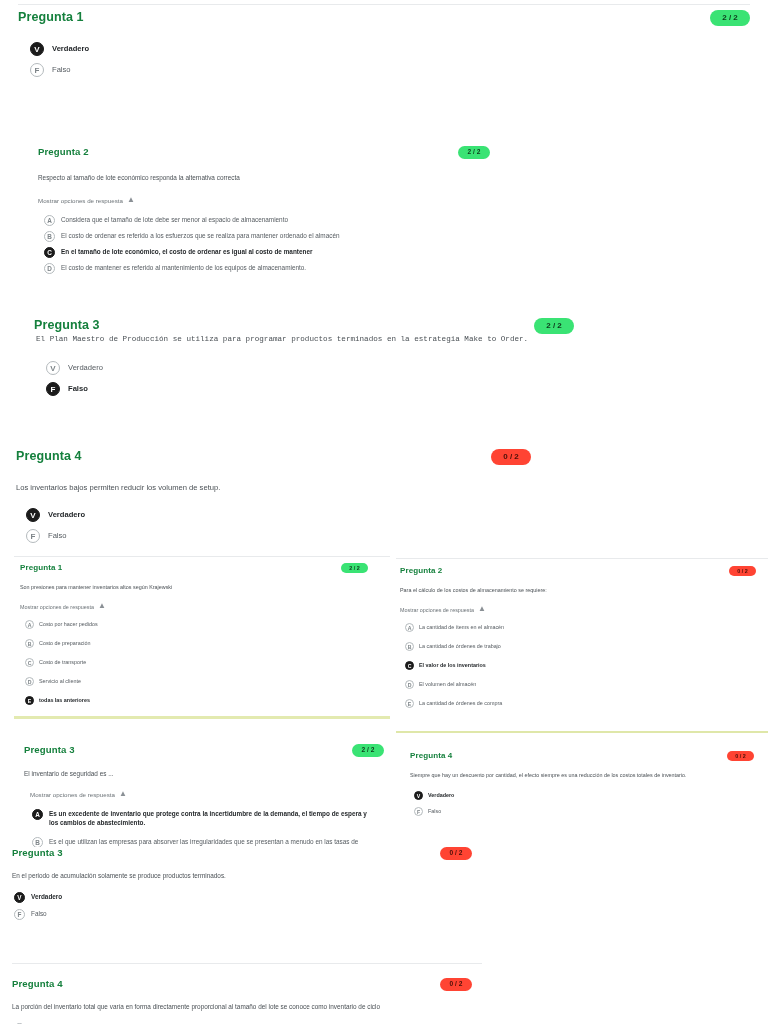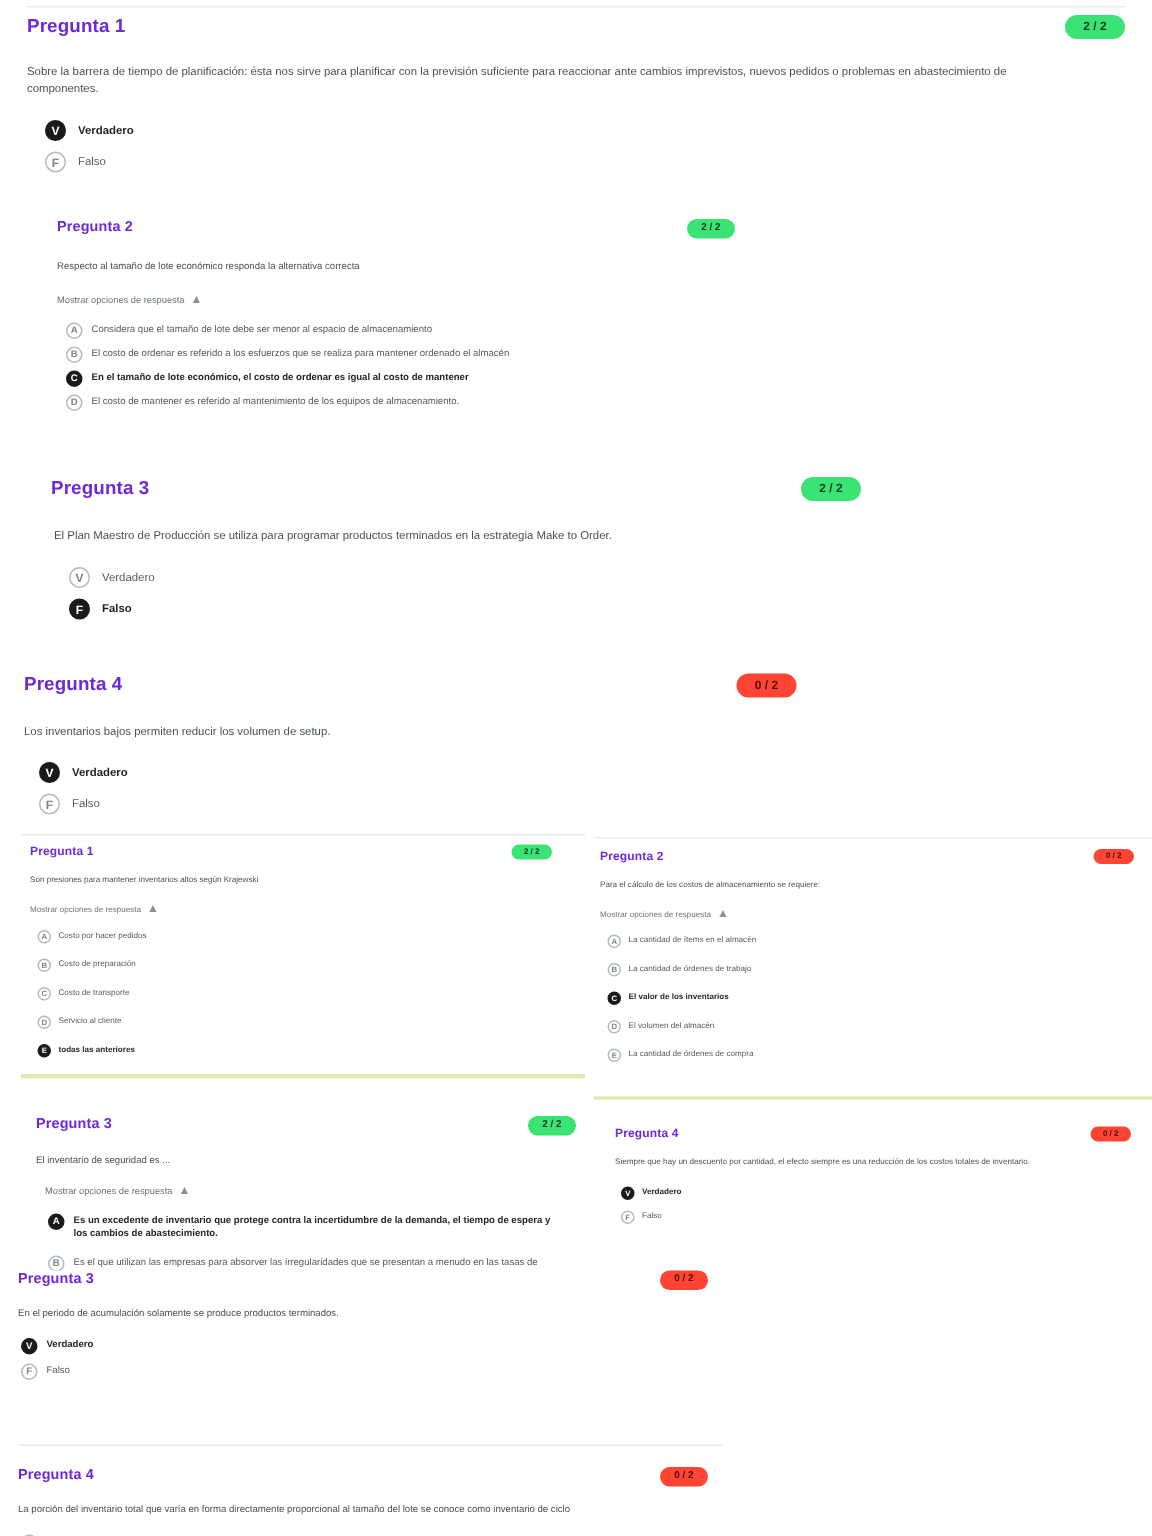--- a/index.html
+++ b/index.html
@@ -9,21 +9,21 @@
     background:#ffffff;
     font-family:"Liberation Sans", sans-serif;
     color:#2f3337;
     overflow:hidden;
     position:relative;
   }
 
   
   .qblock{position:absolute;background:#fff;}
   .qhead{display:flex;align-items:flex-start;justify-content:space-between;}
-  .qtitle{font-weight:700;color:#6d28d9;letter-spacing:.1px;}
+  .qtitle{font-weight:700;color:#15803d;letter-spacing:.1px;}
   .badge{
     display:inline-block;border-radius:9px;color:#173a23;
     text-align:center;font-weight:700;line-height:1;
   }
   .badge.green{background:#3ae374;color:#0d3a1c;}
   .badge.red{background:#ff4433;color:#4a1008;}
   .qtext{color:#4a5055;line-height:1.45;}
   .toggle{color:#6b7277;display:flex;align-items:center;gap:4px;cursor:pointer;}
   .caret{display:inline-block;transform:translateY(-1px);font-size:8px;color:#8a9095;}
 
@@ -71,21 +71,20 @@
 </head>
 <body>
 
 <div class="rule" style="left:18px;top:4px;width:732px;"></div>
 
 <div class="qblock s-lg" style="left:18px;top:10px;width:732px;">
   <div class="qhead">
     <div class="qtitle">Pregunta 1</div>
     <div class="badge green">2 / 2</div>
   </div>
-  <div class="qtext" style="margin-top:16px;width:700px;">Sobre la barrera de tiempo de planificación: ésta nos sirve para planificar con la previsión suficiente para reaccionar ante cambios imprevistos, nuevos pedidos o problemas en abastecimiento de componentes.</div>
   <div class="opts" style="margin-top:16px;padding-left:12px;">
     <div class="opt sel">
       <span class="bullet">V</span>
       <span class="lbl">Verdadero</span>
     </div>
     <div class="opt">
       <span class="bullet">F</span>
       <span class="lbl">Falso</span>
     </div>
   </div>
@@ -119,21 +118,21 @@
       <span class="lbl">El costo de mantener es referido al mantenimiento de los equipos de almacenamiento.</span>
     </div>
   </div>
 </div>
 
 <div class="qblock s-lg" style="left:34px;top:318px;width:600px;">
   <div class="qhead" style="width:540px;">
     <div class="qtitle">Pregunta 3</div>
     <div class="badge green">2 / 2</div>
   </div>
-  <div class="qtext" style="margin-top:17px;margin-left:2px;">El Plan Maestro de Producción se utiliza para programar productos terminados en la estrategia Make to Order.</div>
+  <div class="qtext" style="margin-left:2px;font-family:Liberation Mono, monospace;">El Plan Maestro de Producción se utiliza para programar productos terminados en la estrategia Make to Order.</div>
   <div class="opts" style="margin-top:16px;padding-left:12px;">
     <div class="opt">
       <span class="bullet">V</span>
       <span class="lbl">Verdadero</span>
     </div>
     <div class="opt sel">
       <span class="bullet">F</span>
       <span class="lbl">Falso</span>
     </div>
   </div>

